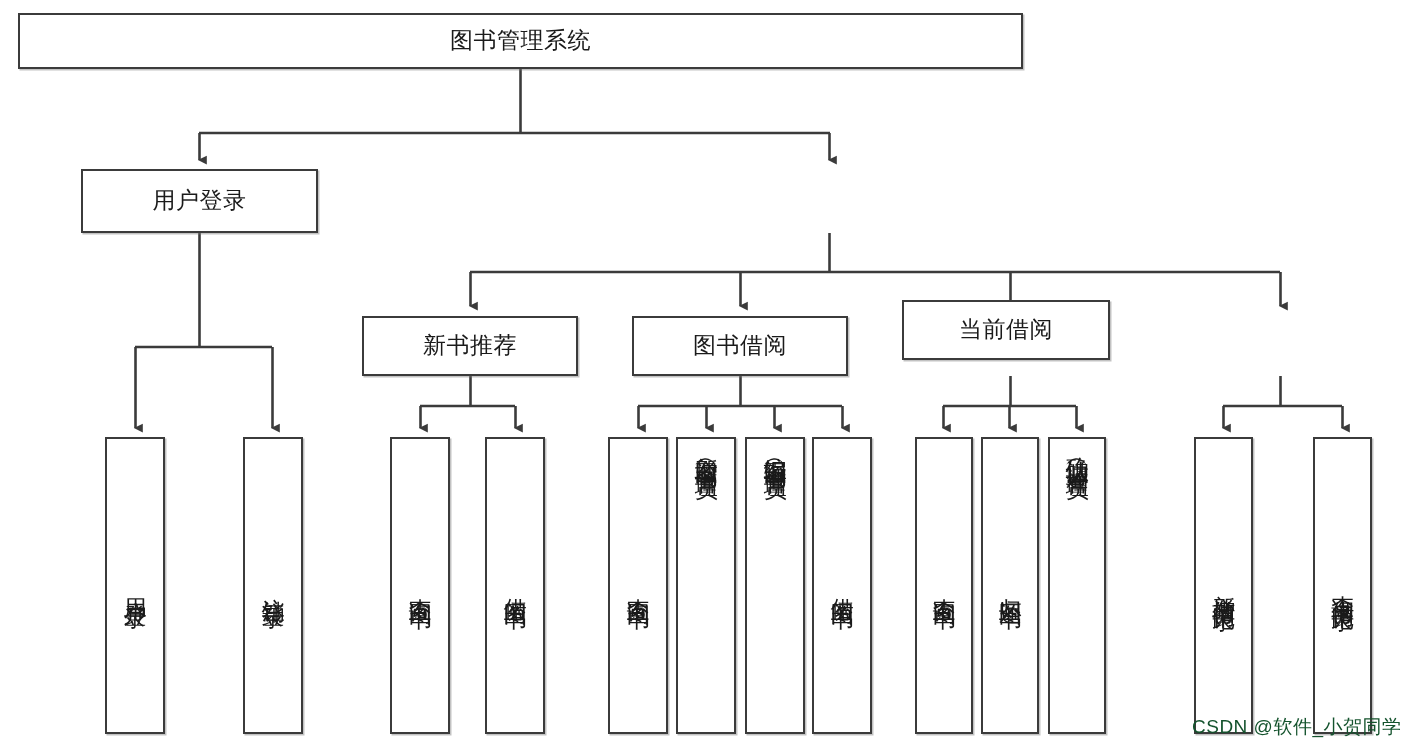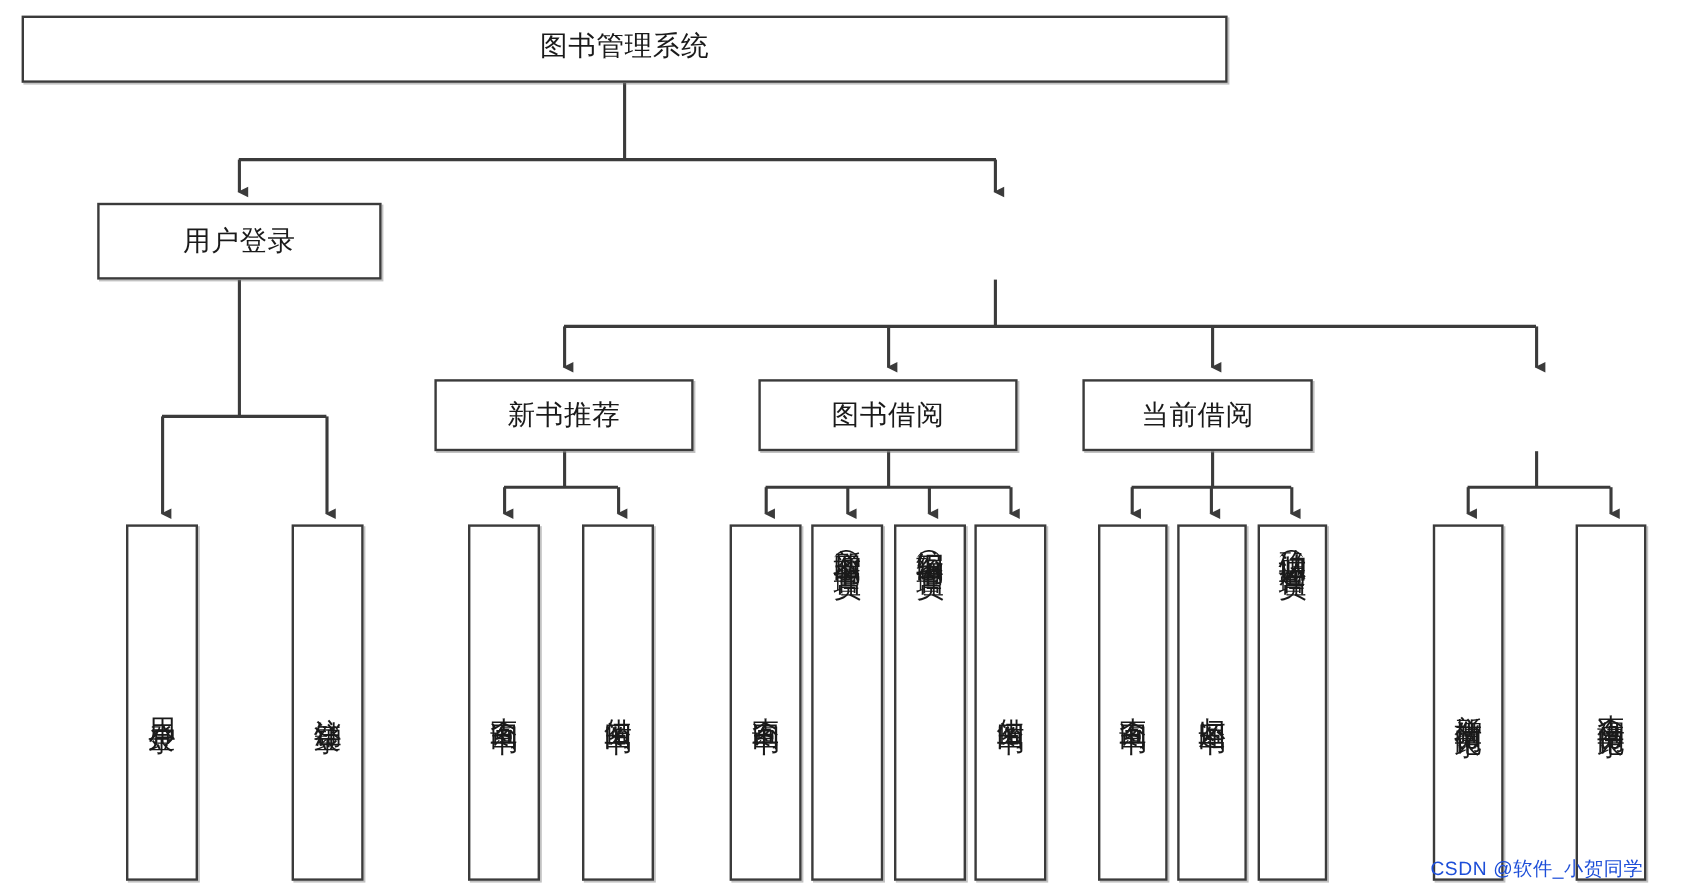--- a/index.html
+++ b/index.html
@@ -38,33 +38,32 @@
     color: #1a1a1a;
     letter-spacing: 0.5px;
     white-space: nowrap;
     line-height: 1.18;
   }
   .h-label {
     font-size: 23px;
   }
   .root-label {
     font-size: 23px;
-    font-family: Liberation Mono, monospace;
   }
   .v-label {
     font-size: 23px;
     writing-mode: vertical-rl;
     text-orientation: upright;
     letter-spacing: 3px;
     line-height: 1.1;
   }
   .watermark {
     position: absolute;
-    color: #1d4ed8;
-    font-size: 16px;
+    color: #14532d;
+    font-size: 19px;
     white-space: nowrap;
     letter-spacing: 0.5px;
     z-index: 5;
   }
 </style>
 </head>
 <body>
 
 <div id="diagram-root">
 
@@ -127,21 +126,21 @@
   <div class="node-box" style="left:81px; top:169px; width:237px; height:64px;">
     <span class="node-label h-label">用户登录</span>
   </div>
 
   <div class="node-box" style="left:362px; top:316px; width:216px; height:60px;justify-content:center;">
     <span class="node-label h-label">新书推荐</span>
   </div>
   <div class="node-box" style="left:632px; top:316px; width:216px; height:60px;">
     <span class="node-label h-label">图书借阅</span>
   </div>
-  <div class="node-box" style="left:902px; top:316px; width:192px; height:60px;">
+  <div class="node-box" style="left:902px; top:300px; width:208px; height:60px;">
     <span class="node-label h-label">当前借阅</span>
   </div>
 
   <div class="node-box" style="left:105px; top:437px; width:60px; height:297px; align-items:center;">
     <span class="node-label v-label">用户登录</span>
   </div>
   <div class="node-box" style="left:243px; top:437px; width:60px; height:297px; align-items:center;">
     <span class="node-label v-label">注销登录</span>
   </div>
 

